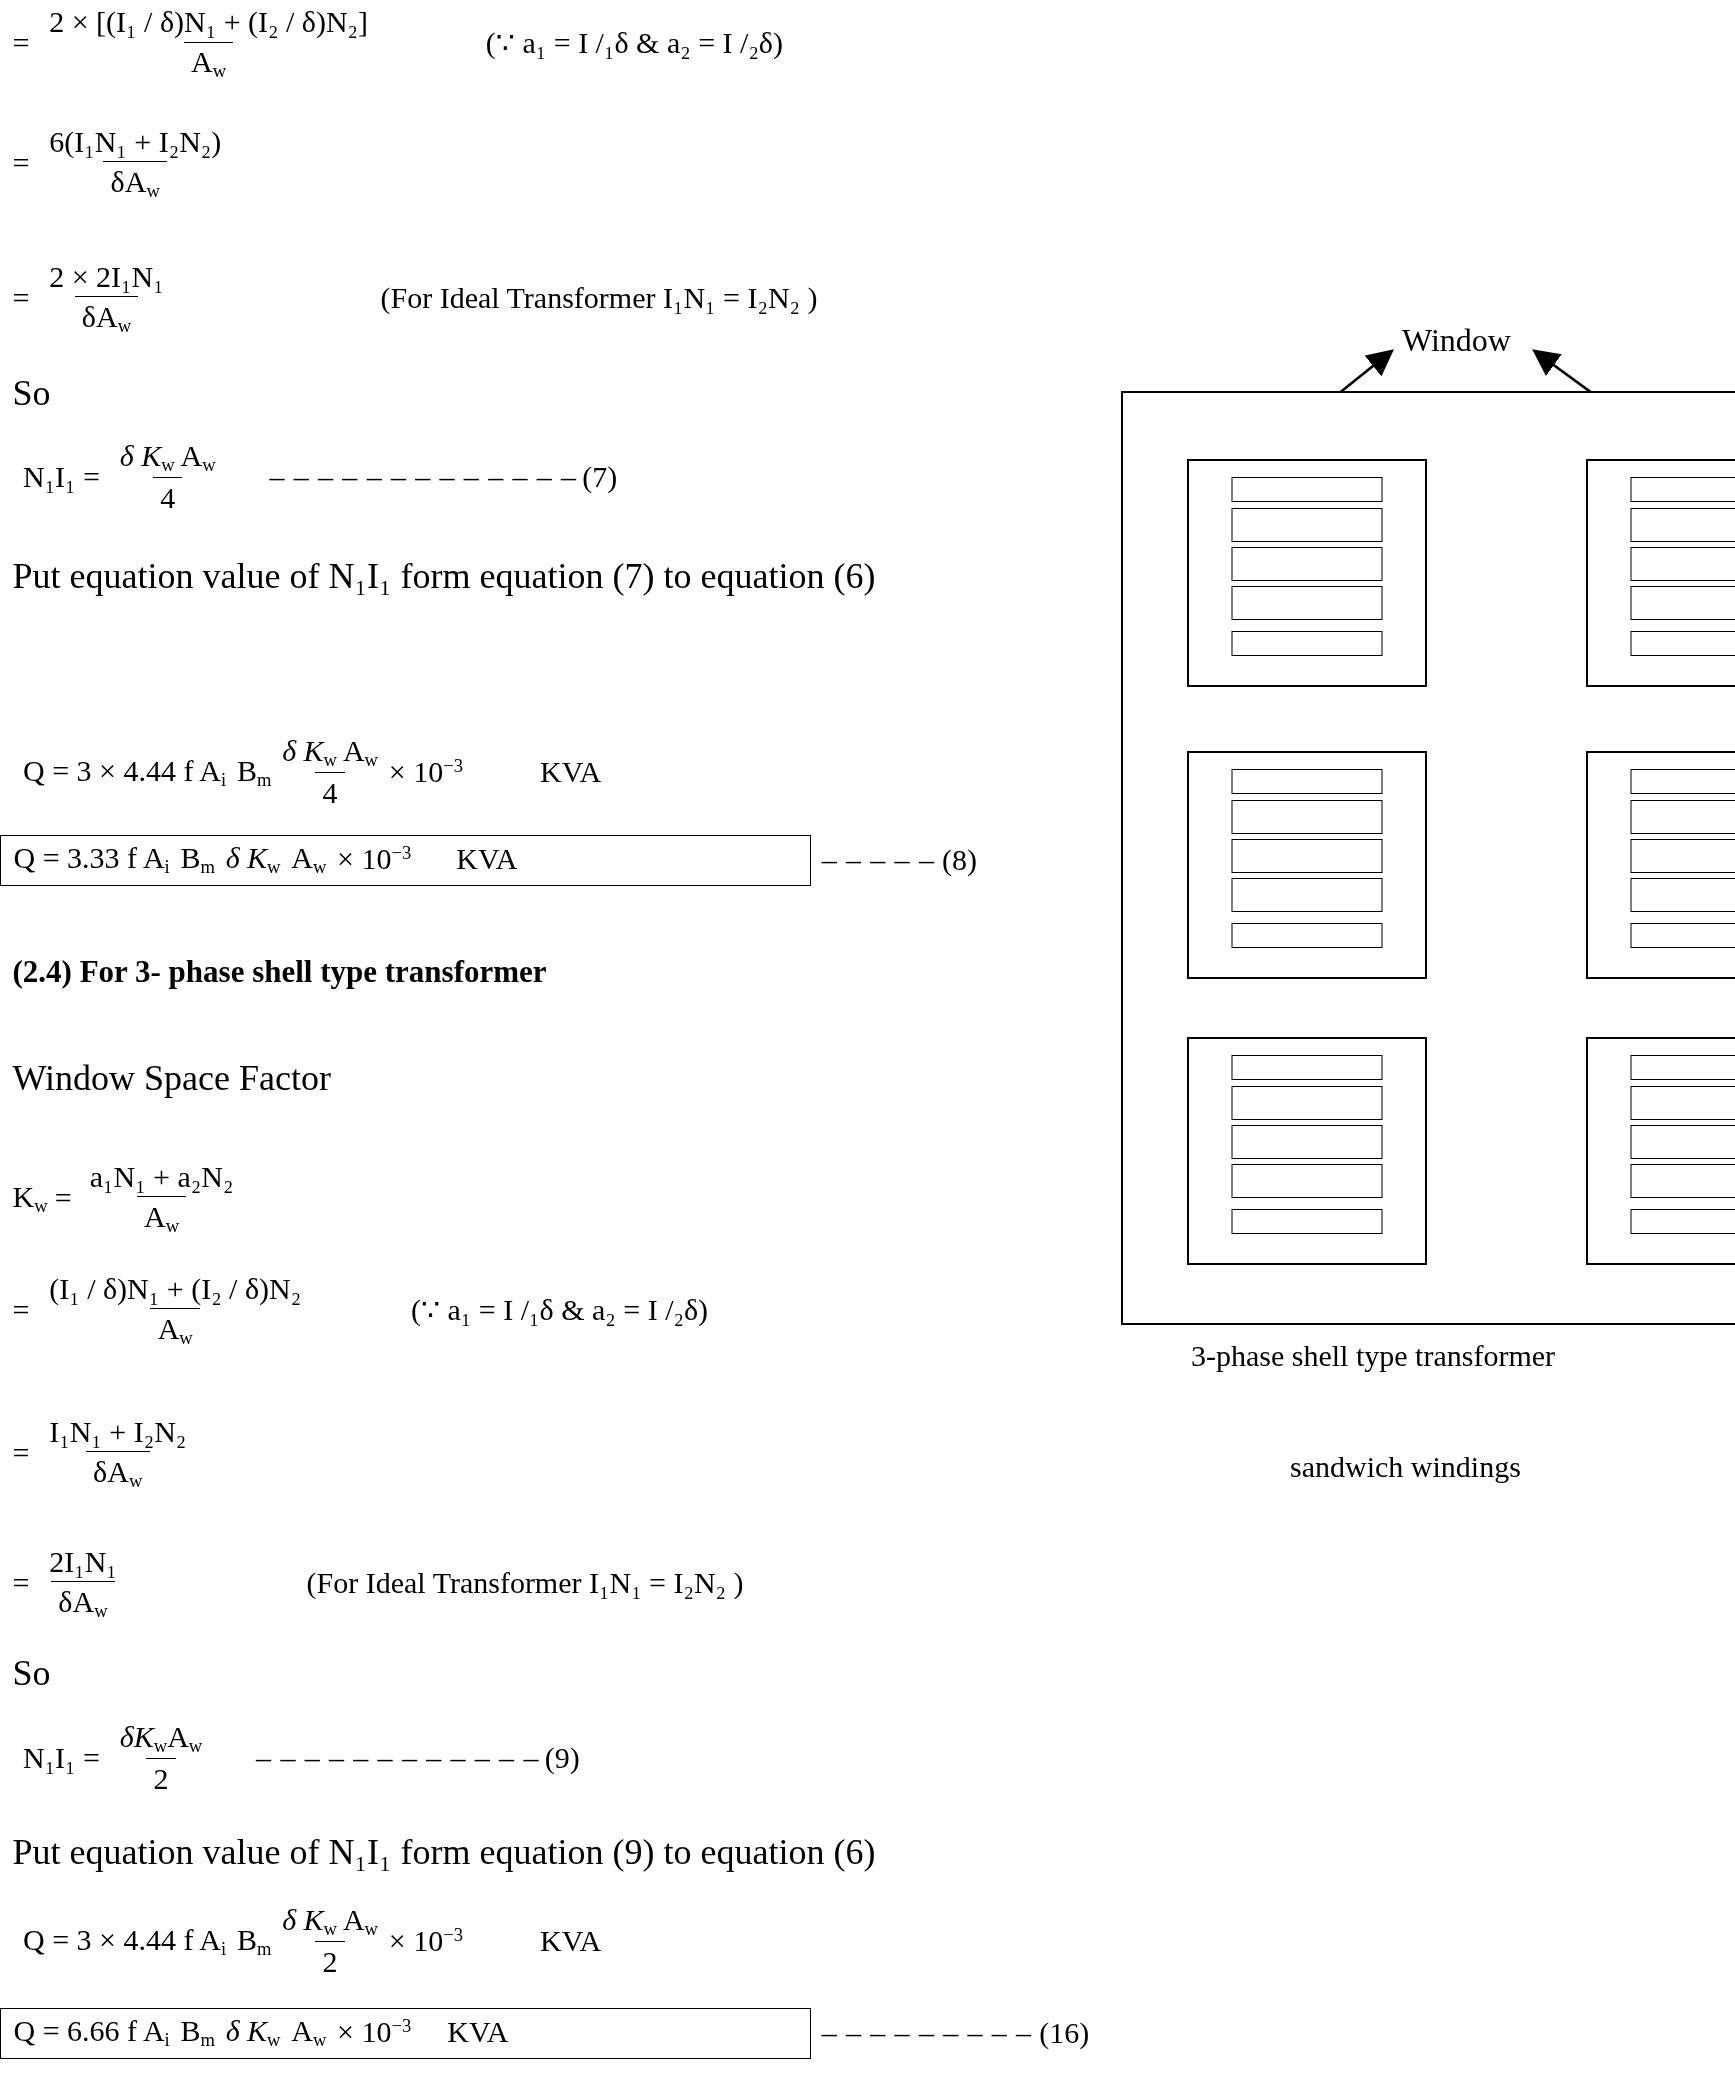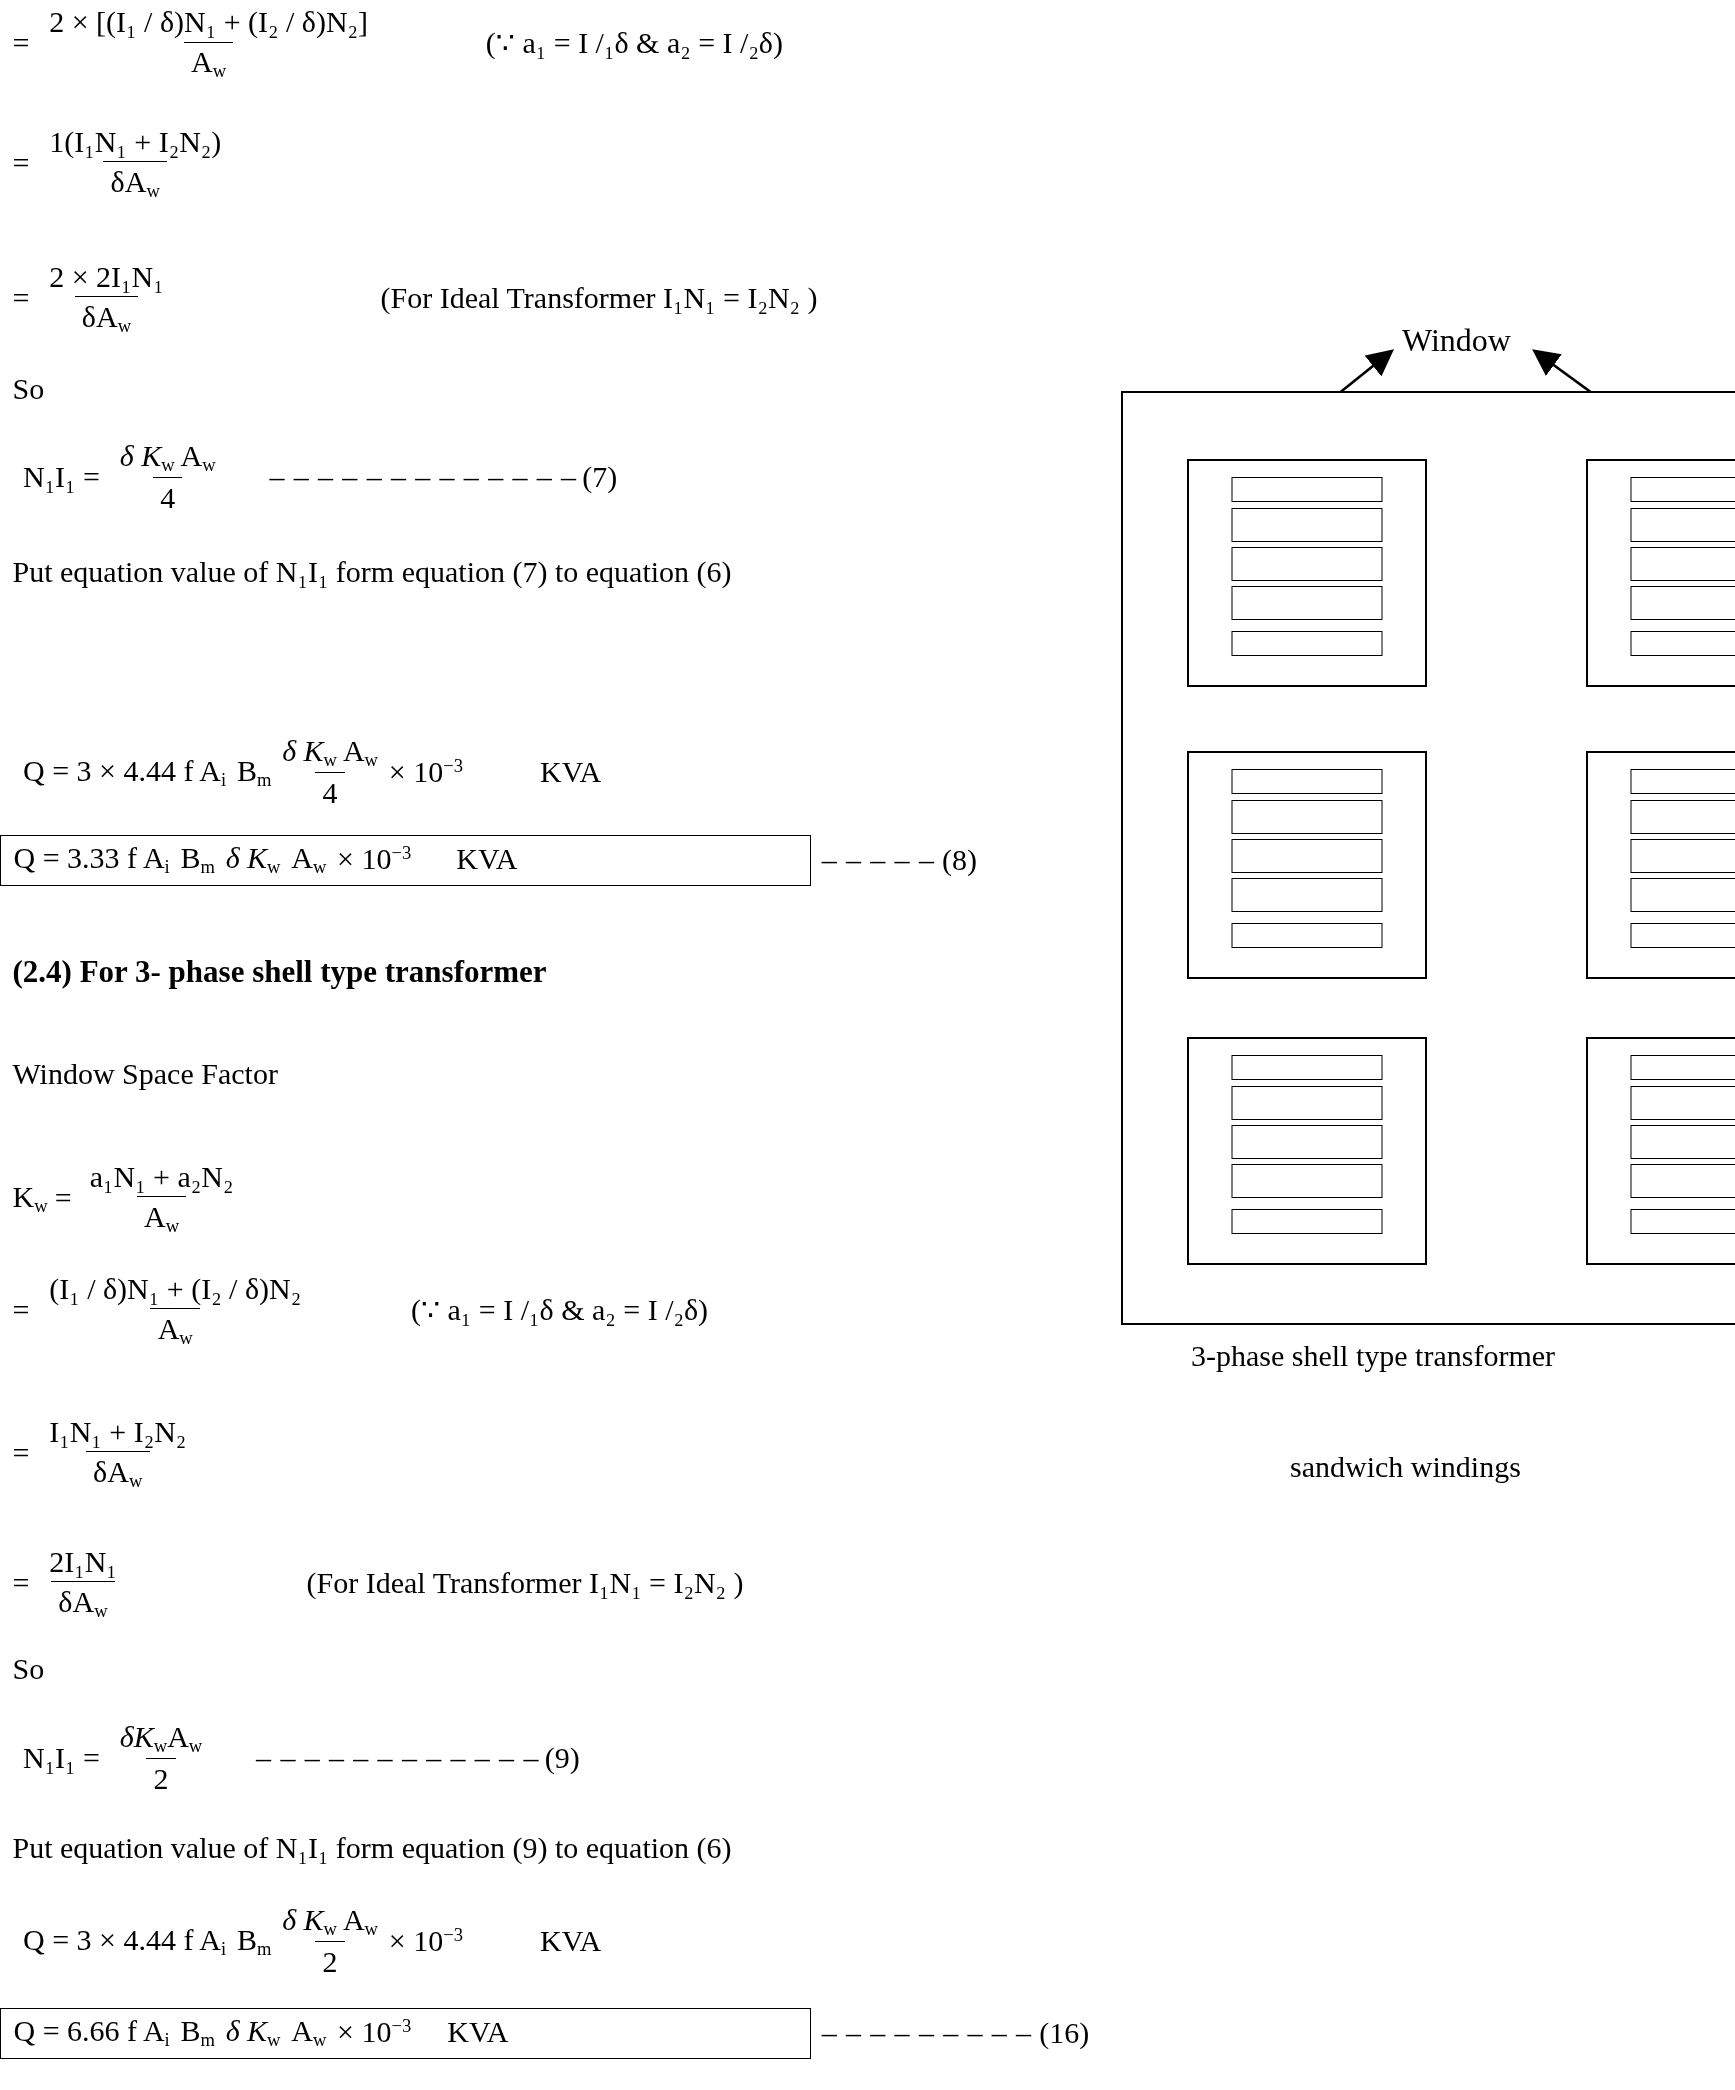--- a/index.html
+++ b/index.html
@@ -20,21 +20,21 @@
   sub { font-size: 0.62em; vertical-align: -0.28em; }
   sup { font-size: 0.62em; vertical-align: 0.52em; }
 
   .row { display: flex; align-items: center; white-space: nowrap; }
   .eq { margin-right: 9px; }
 
   .frac { display: inline-flex; flex-direction: column; align-items: center; vertical-align: middle; margin: 0 3.6px; }
   .frac .num { padding: 0 7.2px 1.8px 7.2px; text-align: right; }
   .frac .den { padding: 2.7px 7.2px 0 7.2px; border-top: 1.8px solid #000; }
 
-  .para { font-size: 30px; }
+  .para { font-size: 36px; }
   .head { font-size: 31px; font-weight: bold; }
 
   .boxed {
     border: 1.8px solid #000;
     padding: 5.4px 12.5px 7.2px 12.5px;
     display: inline-flex;
     align-items: center;
   }
   .dash { letter-spacing: 0.9px; }
 
@@ -63,21 +63,21 @@
     <span class="frac">
       <span class="num">2 × [(I₁ / δ)N₁ + (I₂ / δ)N₂]</span>
       <span class="den"><span>A</span><sub>w</sub></span>
     </span>
     <span style="margin-left:107px;">(∵ a₁ = I /₁δ &amp; a₂ = I /₂δ)</span>
   </div>
 
   <div class="abs math row" style="left:12.5px; top:125px;">
     <span class="eq">=</span>
     <span class="frac">
-      <span class="num">1(I₁N₁ + I₂N₂)</span>
+      <span class="num">6(I₁N₁ + I₂N₂)</span>
       <span class="den"><span>δA</span><sub>w</sub></span>
     </span>
   </div>
 
   <div class="abs math row" style="left:12.5px; top:260px;">
     <span class="eq">=</span>
     <span class="frac">
       <span class="num">2 × 2I₁N₁</span>
       <span class="den"><span>δA</span><sub>w</sub></span>
     </span>

